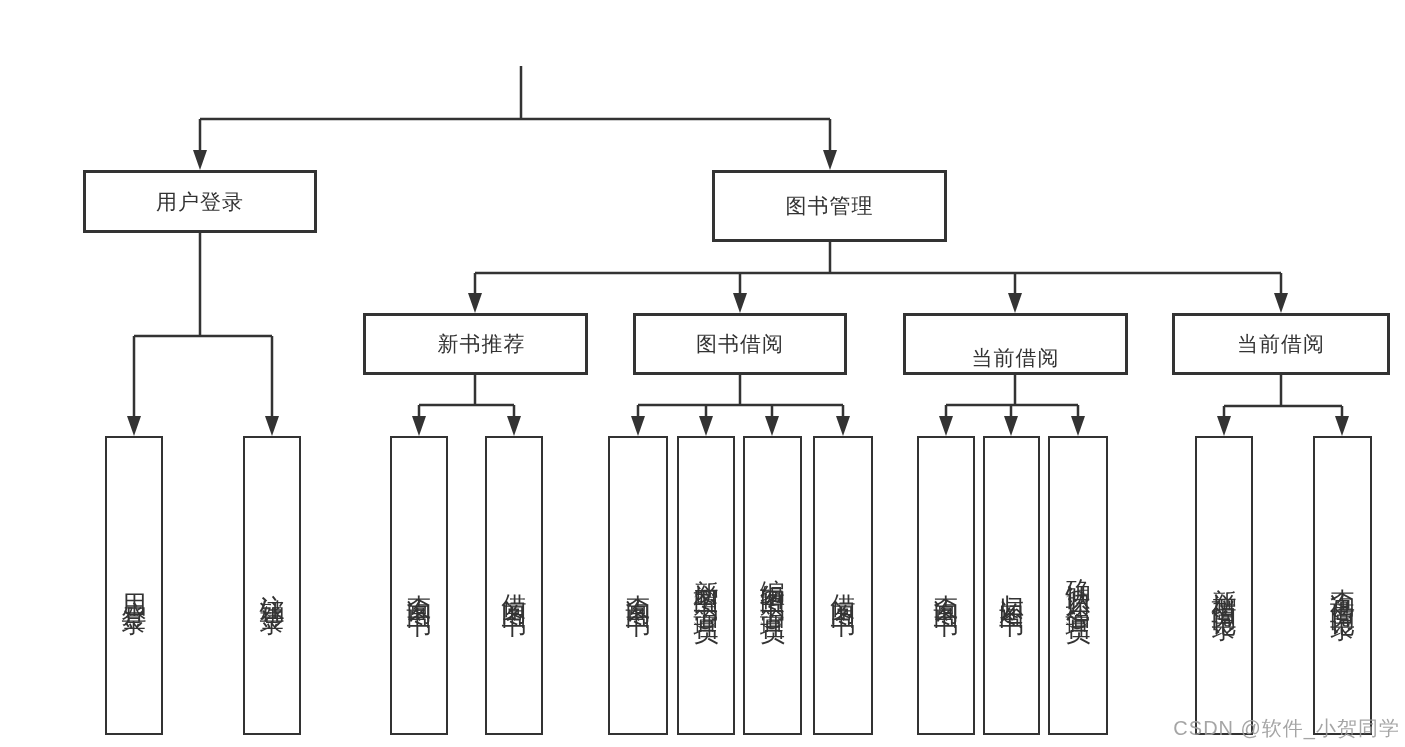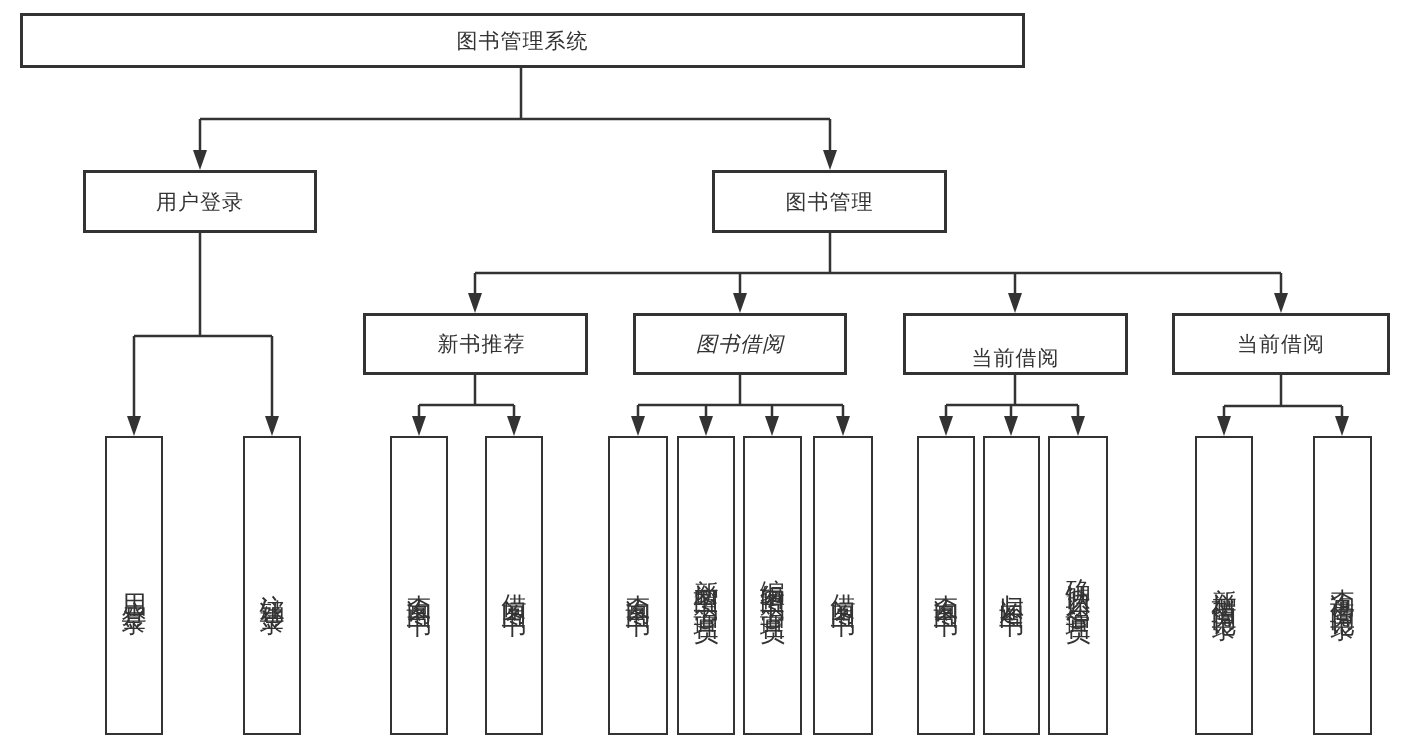--- a/index.html
+++ b/index.html
@@ -76,35 +76,32 @@
       <polygon points="765,416 779,416 772,436"></polygon>
       <polygon points="836,416 850,416 843,436"></polygon>
       <polygon points="939,416 953,416 946,436"></polygon>
       <polygon points="1004,416 1018,416 1011,436"></polygon>
       <polygon points="1071,416 1085,416 1078,436"></polygon>
       <polygon points="1217,416 1231,416 1224,436"></polygon>
       <polygon points="1335,416 1349,416 1342,436"></polygon>
     </g>
   </svg>
 
-  <div class="node" style="left:20px;top:13px;width:1005px;height:55px;">
-    <span>图书管理系统</span>
-  </div>
 
   <div class="node" style="left:83px;top:170px;width:234px;height:63px;">
     <span>用户登录</span>
   </div>
-  <div class="node" style="left:712px;top:170px;width:235px;height:63px;">
+  <div class="node" style="left:712px;top:170px;width:235px;height:72px;">
     <span>图书管理</span>
   </div>
 
   <div class="node" style="left:363px;top:313px;width:225px;height:62px;padding-left:12px;">
     <span>新书推荐</span>
   </div>
-  <div class="node" style="left:633px;top:313px;width:214px;height:62px;font-style:italic;">
+  <div class="node" style="left:633px;top:313px;width:214px;height:62px;">
     <span>图书借阅</span>
   </div>
   <div class="node" style="left:903px;top:313px;width:225px;height:62px;align-items:flex-end;">
     <span>当前借阅</span>
   </div>
   <div class="node" style="left:1172px;top:313px;width:218px;height:62px;">
     <span>当前借阅</span>
   </div>
 
   <div class="node leaf" style="left:105px;top:436px;width:58px;height:299px;">
@@ -144,14 +141,17 @@
     <span>确认归还（管理员）</span>
   </div>
 
   <div class="node leaf" style="left:1195px;top:436px;width:58px;height:299px;">
     <span>新增借阅记录</span>
   </div>
   <div class="node leaf" style="left:1313px;top:436px;width:59px;height:299px;">
     <span>查询借阅记录</span>
   </div>
 
+  <div class="watermark">
+    <span>CSDN @软件_小贺同学</span>
+  </div>
 
 </div>
 
 </body></html>

